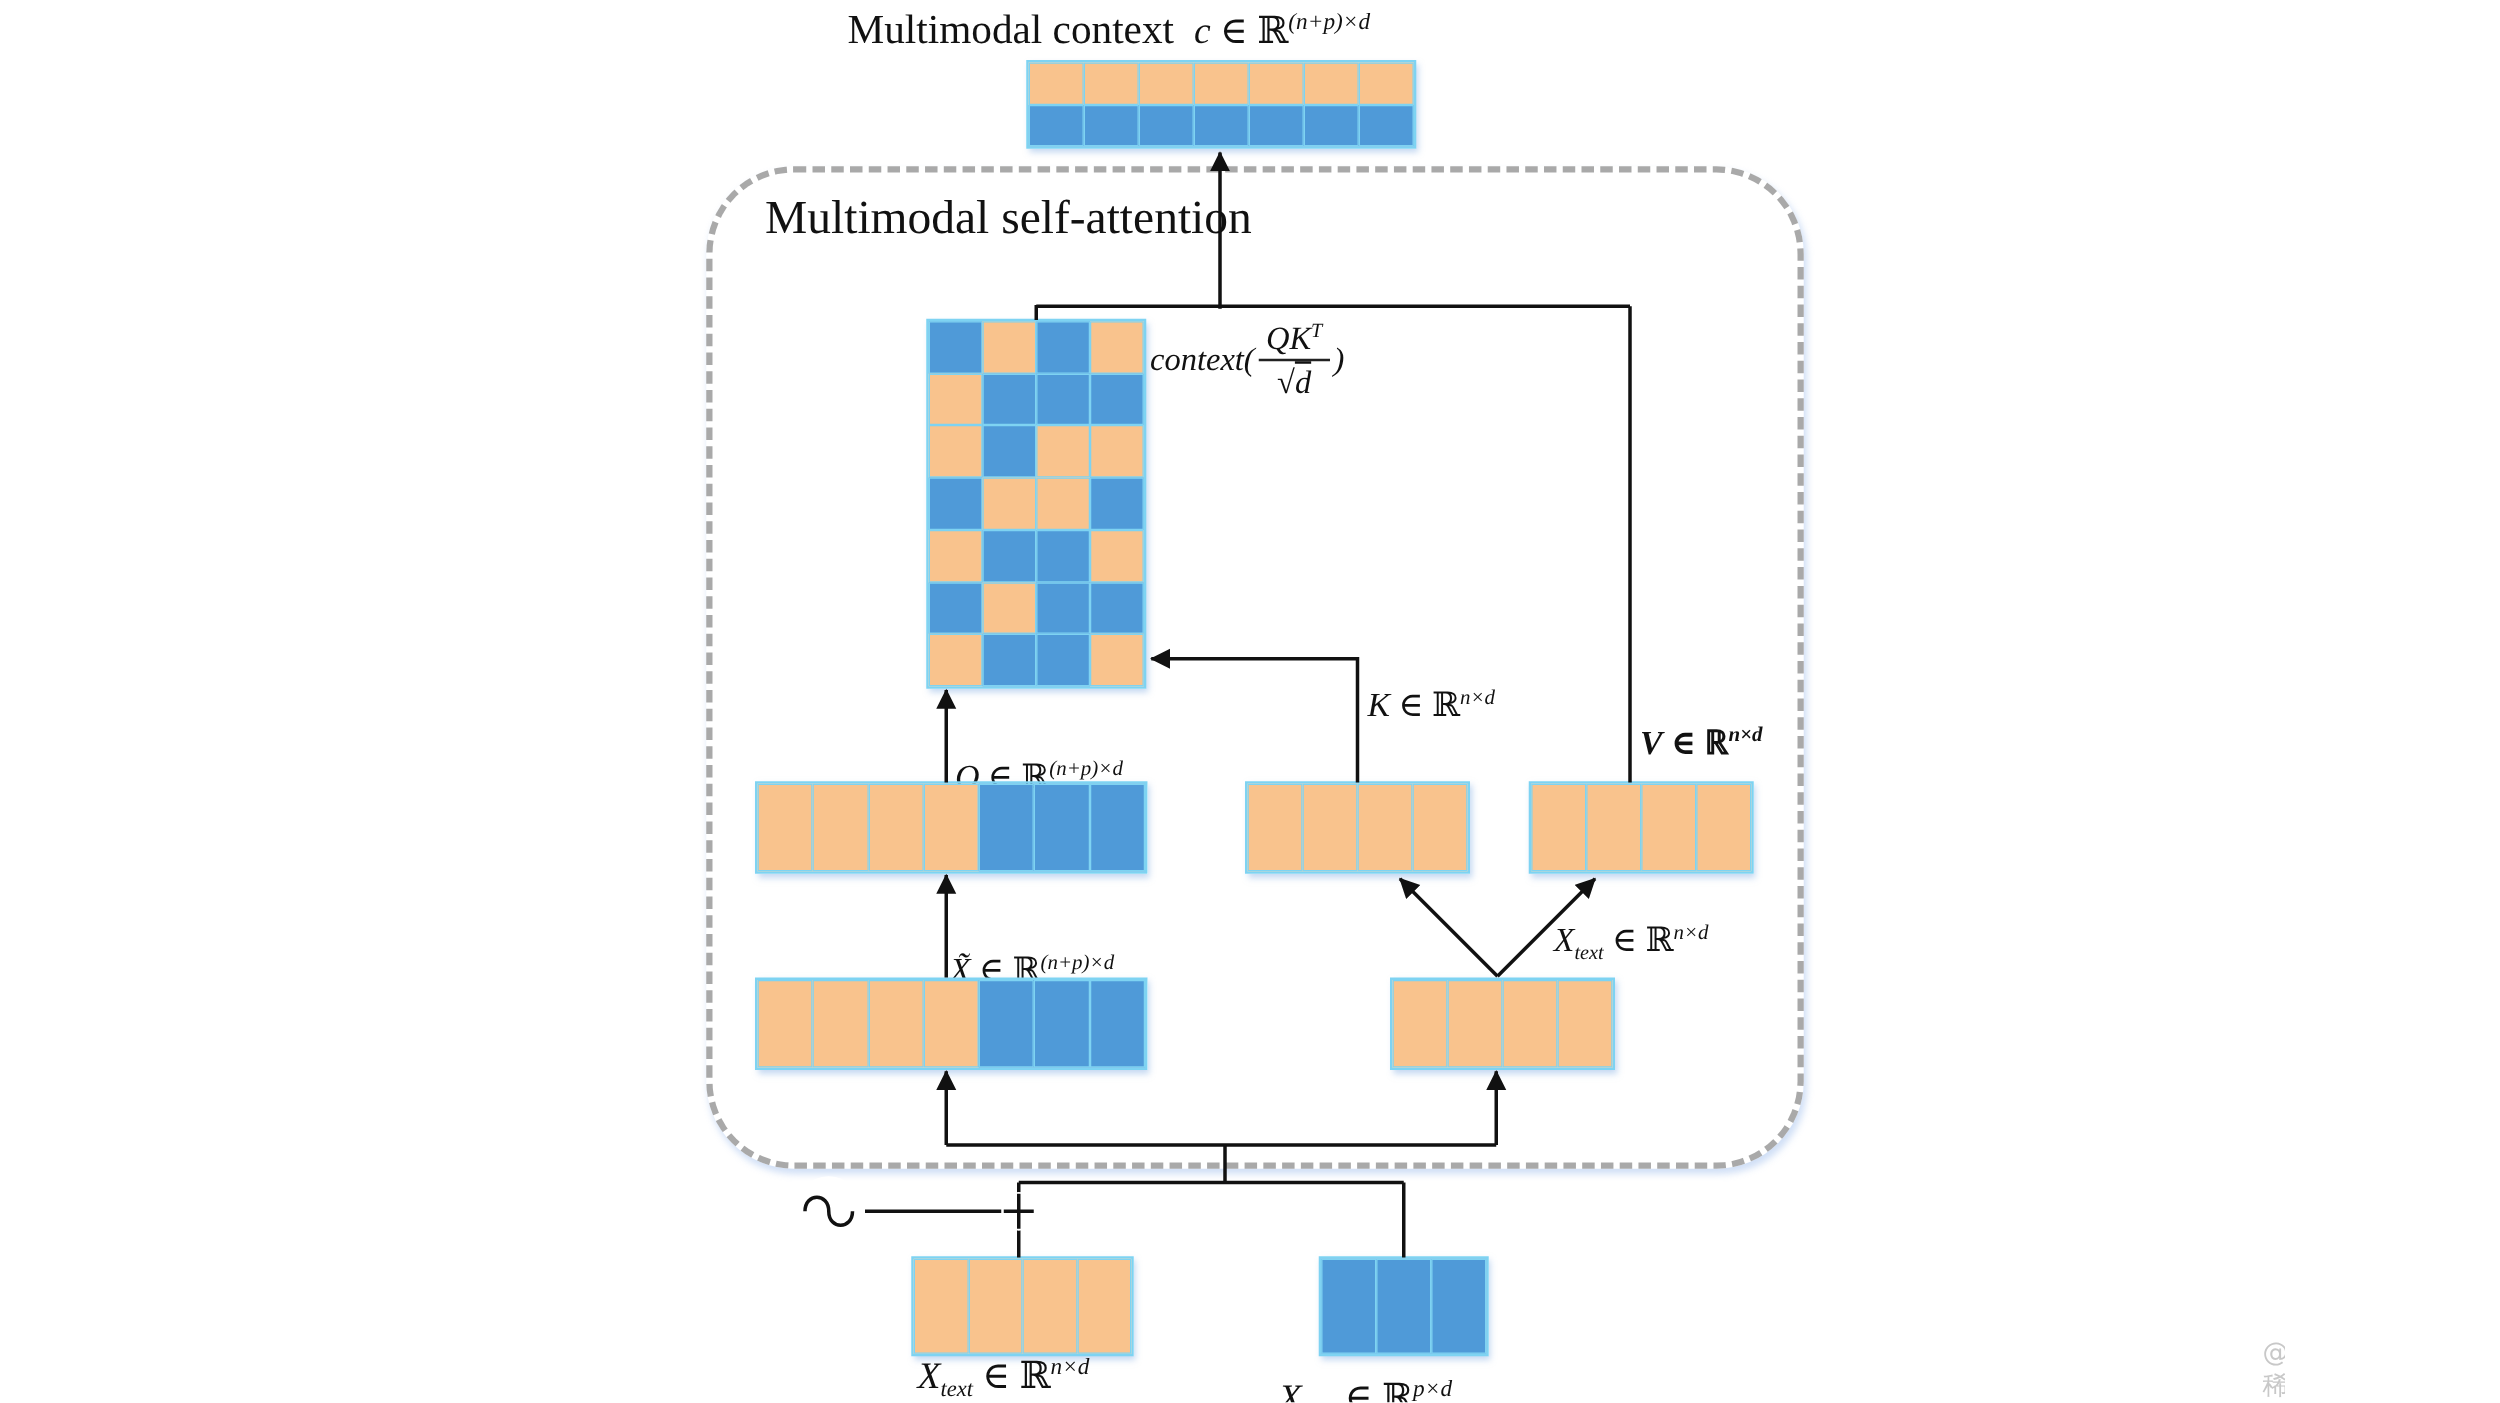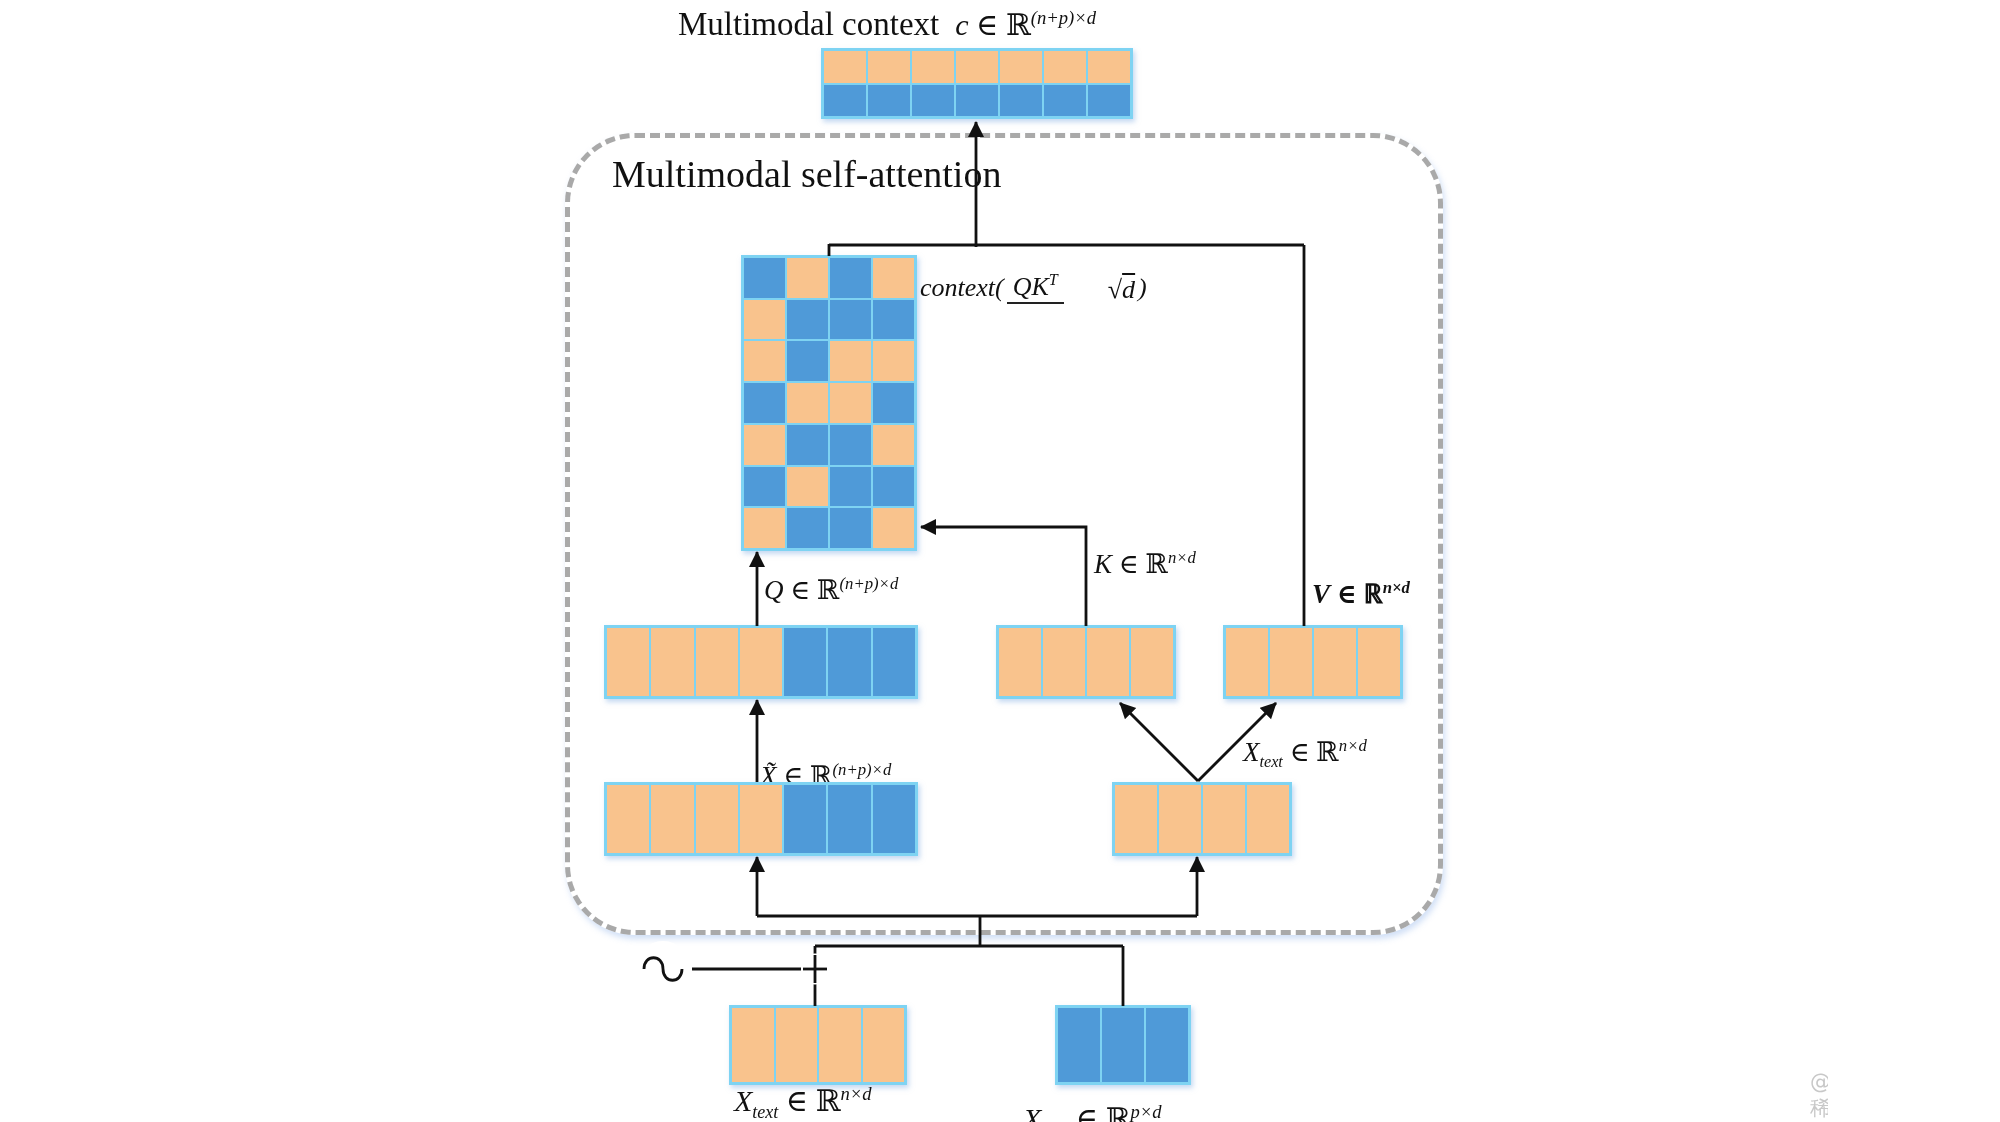--- a/index.html
+++ b/index.html
@@ -15,21 +15,21 @@
   .title-text{font-size:33px;}
   .mlabel{white-space:nowrap;font-size:27px;}
   .mlabel .mvar, .mlabel sub, .mlabel sup{font-style:italic;}
   .mlabel sub{font-size:0.60em;}
   .mlabel sup{font-size:0.62em;}
   .mlabel .mmid{font-style:normal;}
   .big{font-size:30px;}
   .box-label{font-size:38px;}
   
   .softmax{display:flex;align-items:center;font-size:26px;font-style:italic;white-space:nowrap;}
-  .frac{display:inline-flex;flex-direction:row;align-items:center;margin:0 3px;vertical-align:middle;gap:44px;}
+  .frac{display:inline-flex;flex-direction:column;align-items:center;margin:0 3px;vertical-align:middle;}
   .frac .num{padding:0 6px 2px 6px;border-bottom:2.5px solid #222;line-height:1.05;}
   .frac .den{padding-top:3px;line-height:1.05;}
   .frac sup{font-size:0.62em;}
   .den-d{text-decoration:overline;}
   
   .module-box{border:5px dashed var(--dash);border-radius:70px;
               box-shadow:2px 4px 6px rgba(150,185,235,.45);}
   
   .mgrid{display:grid;border:2px solid var(--cellborder);
          box-shadow:2px 3px 5px rgba(140,180,230,.5);}
@@ -108,21 +108,21 @@
 
   <div class="abs softmax" style="left:920px;top:250px;height:76px;">
     <span>context(</span>
       <span class="frac">
         <span class="num"><span>QK</span><sup>T</sup></span>
         <span class="den"><span>√</span><span class="den-d">d</span></span>
       </span>
       <span>)</span>
   </div>
 
-  <div class="abs mlabel" style="left:764px;top:574px;"><span class="mvar">Q</span><sub></sub><span class="mmid"> ∈ ℝ</span><sup>(n+p)×d</sup></div>
+  <div class="abs mlabel" style="left:764px;top:605px;"><span class="mvar">Q</span><sub></sub><span class="mmid"> ∈ ℝ</span><sup>(n+p)×d</sup></div>
   <div class="abs mlabel" style="left:1094px;top:548px;"><span class="mvar">K</span><sub></sub><span class="mmid"> ∈ ℝ</span><sup>n×d</sup></div>
   <div class="abs mlabel" style="left:1312px;top:574px;font-weight:bold;"><span class="mvar">V</span><sub></sub><span class="mmid"> ∈ ℝ</span><sup>n×d</sup></div>
 
   <div class="abs mgrid" style="left: 604px; top: 625px; width: 310px; height: 70px; grid-template-columns: repeat(7, 1fr); grid-template-rows: repeat(1, 1fr);">
       <div class="cell o"></div>
       <div class="cell o"></div>
       <div class="cell o"></div>
       <div class="cell o"></div>
       <div class="cell b"></div>
       <div class="cell b"></div>

